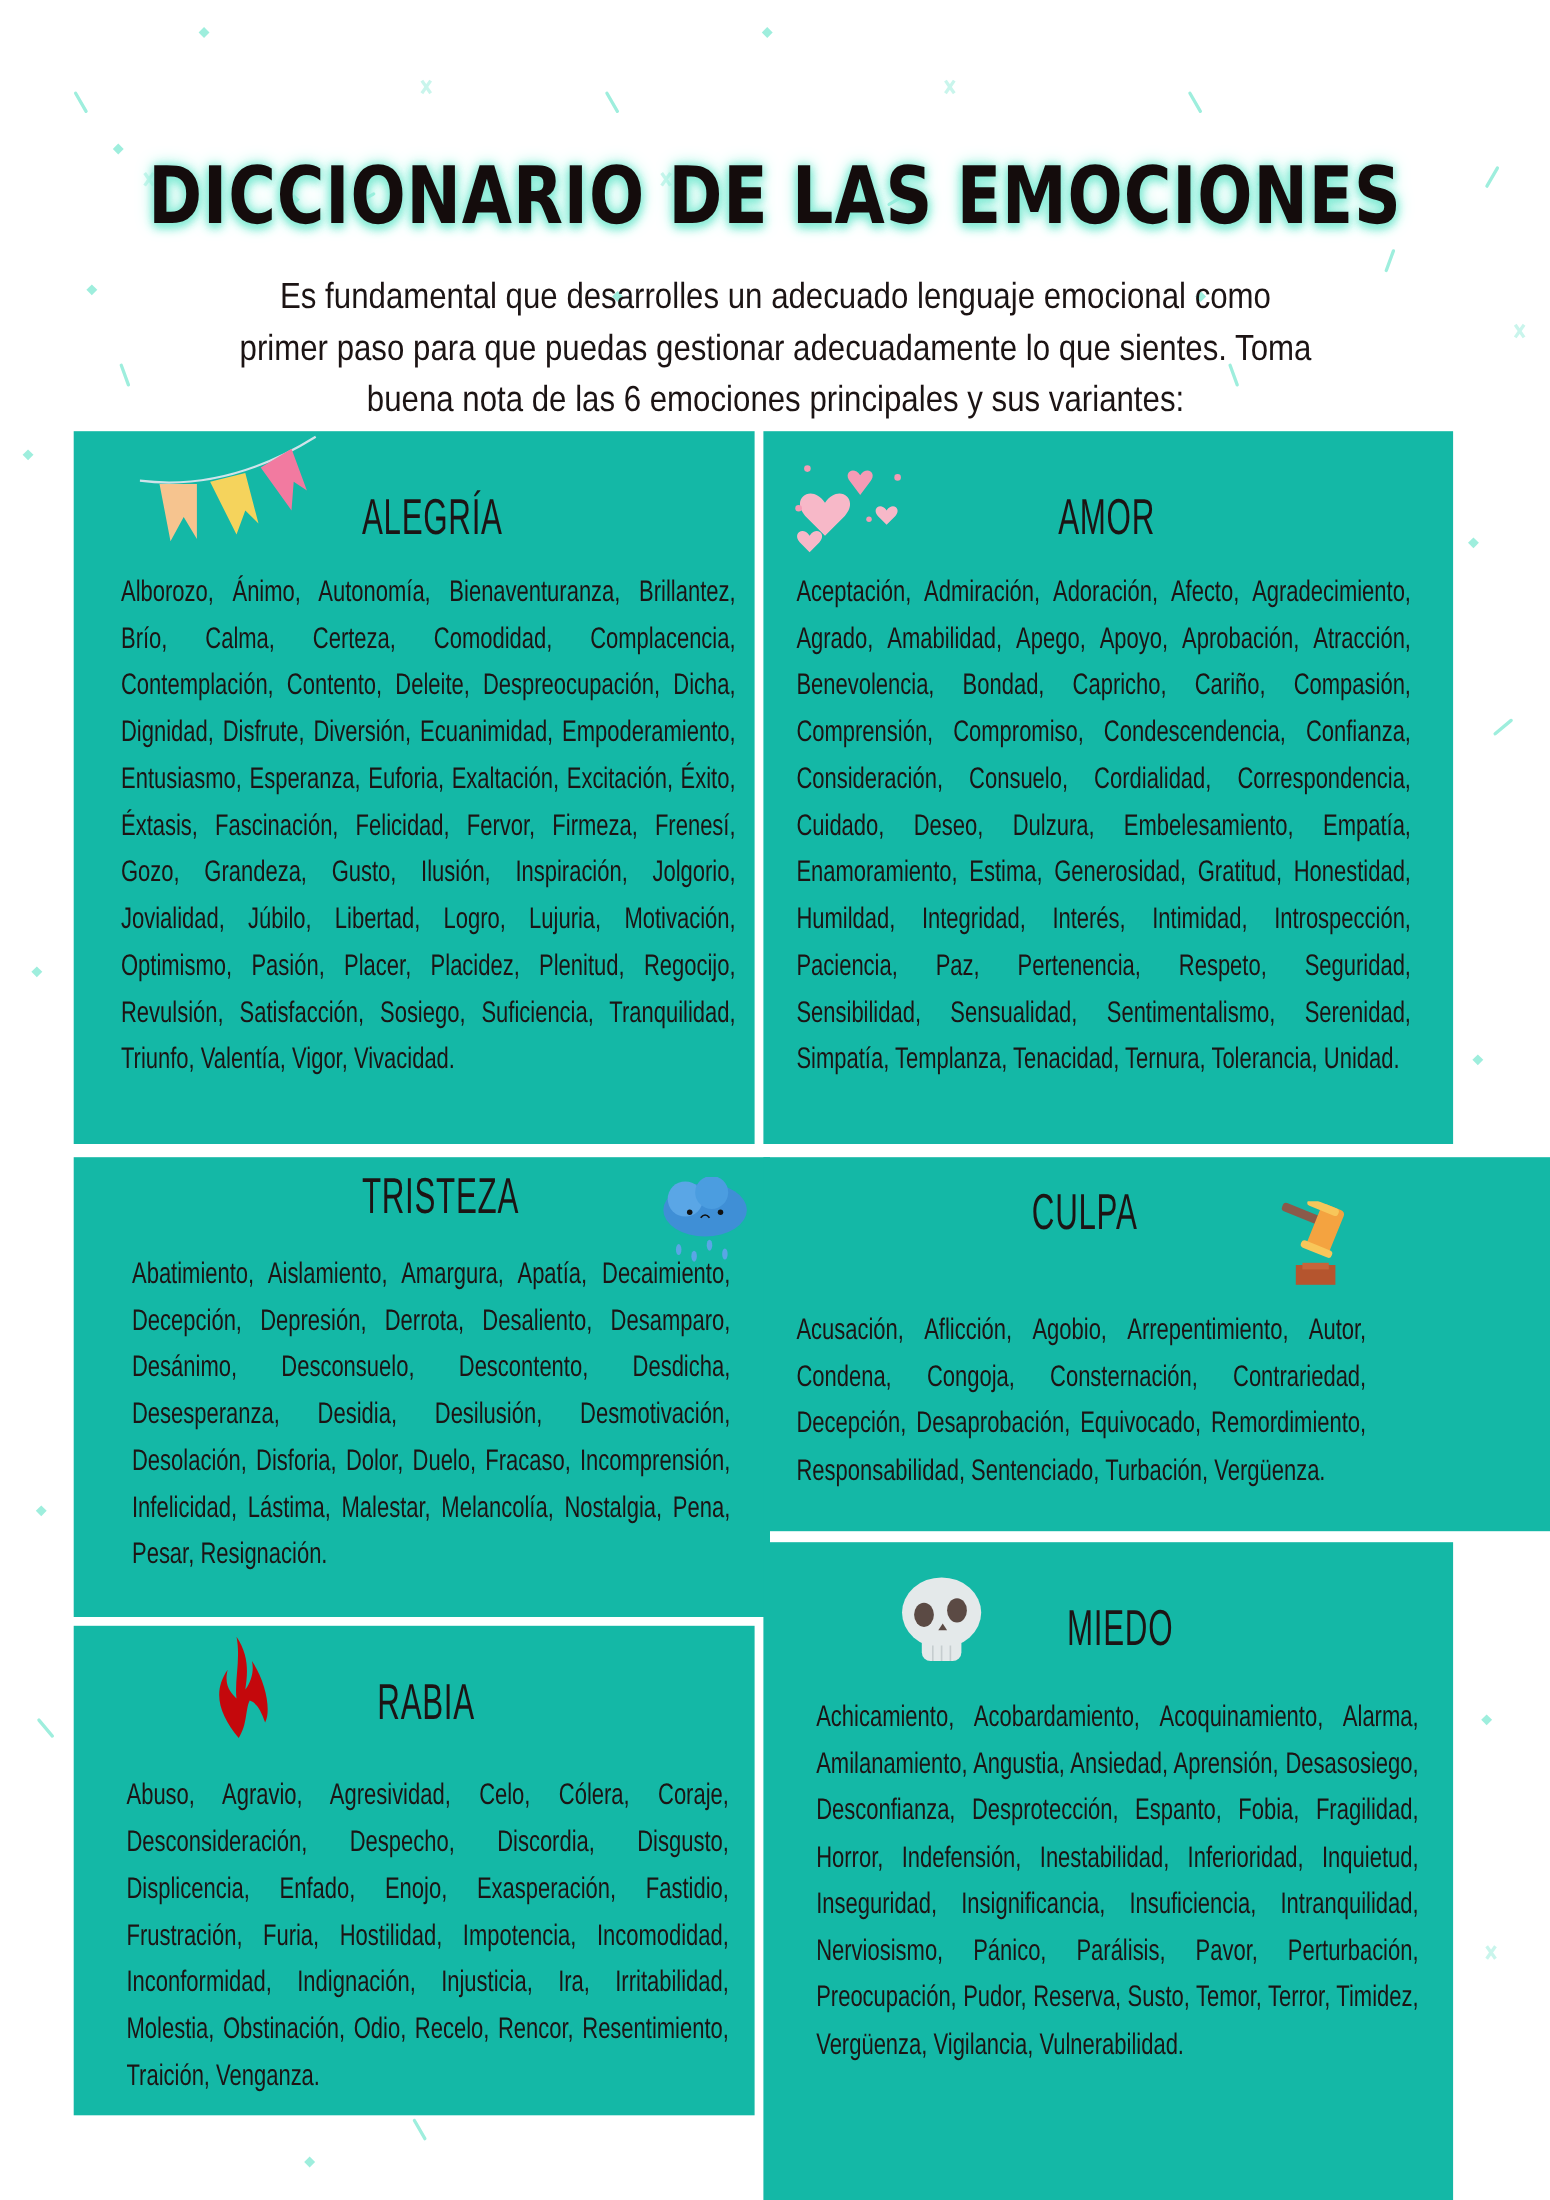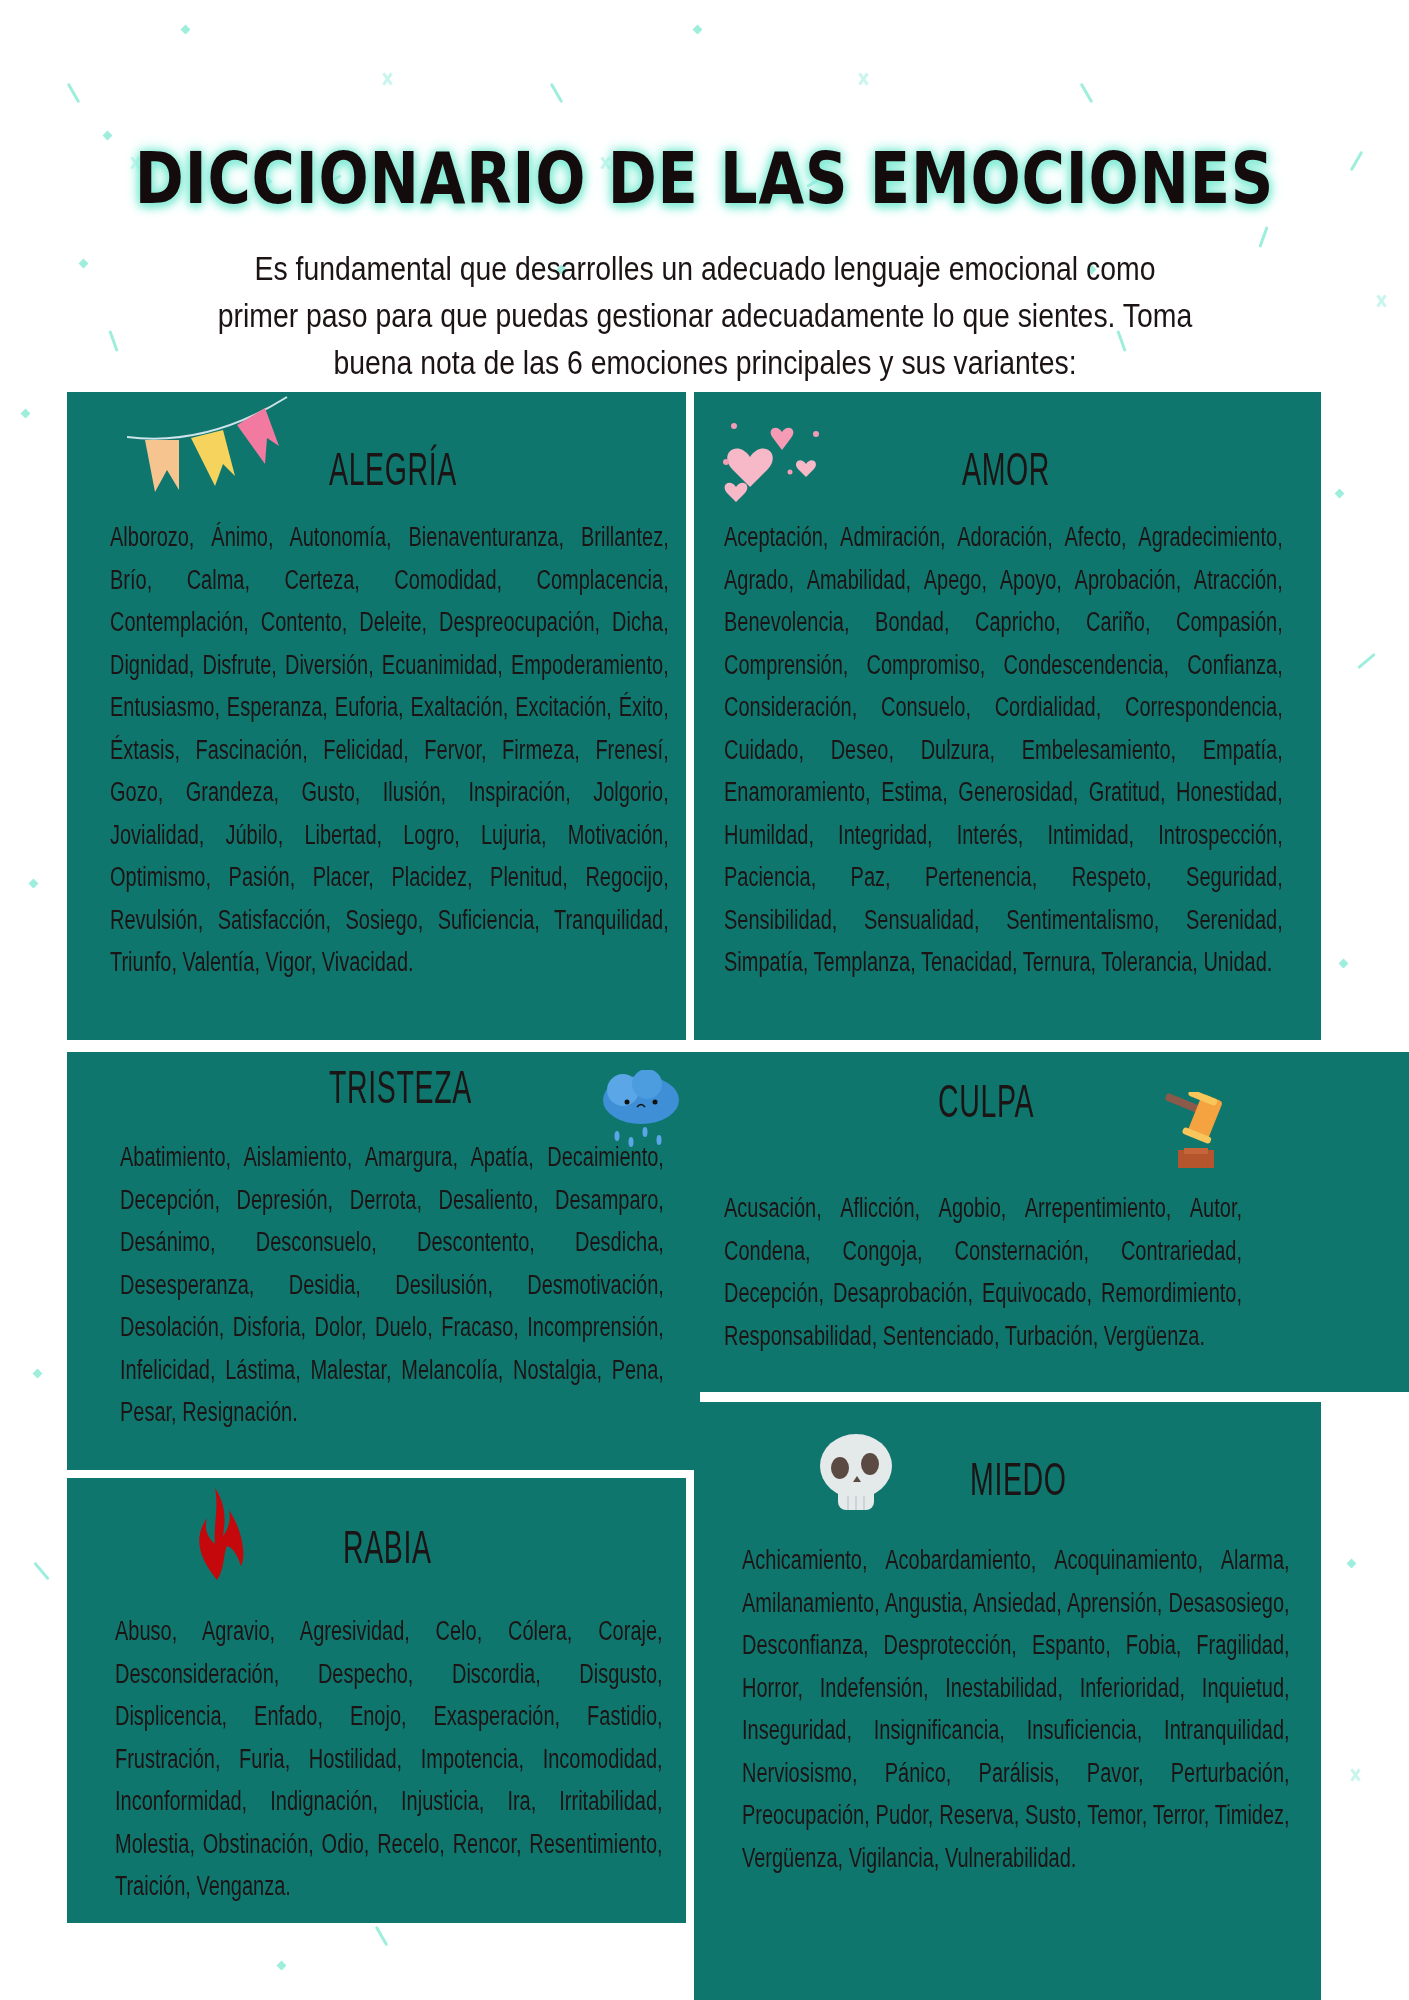--- a/index.html
+++ b/index.html
@@ -25,21 +25,21 @@
     font-size: 72px; letter-spacing: 1px; color: #140c0c;
     transform: scaleX(0.82); transform-origin: center;
     text-shadow: 0 0 10px #7fe9d3, 0 0 18px #9ff2e0, 0 4px 10px #7fe9d3;
   }
   .intro {
     position: absolute; left: 130px; top: 212px; width: 1150px; text-align: center;
     font-size: 33px; line-height: 47px; color: #1c1414;
     transform: scaleX(0.86); transform-origin: center top;
   }
   .panel {
-    position: absolute; background: #0f766e;
+    position: absolute; background: #14b8a6;
   }
   .panel h2 {
     position: absolute; margin: 0; font-weight: normal;
     font-size: 46px; letter-spacing: 1px; color: #1c1414;
     transform: scaleX(0.62); transform-origin: left top;
   }
   .panel .words {
     position: absolute; margin: 0;
     font-size: 27px; line-height: 42.5px; text-align: justify; text-align-last: left;
     color: #1c1414;

